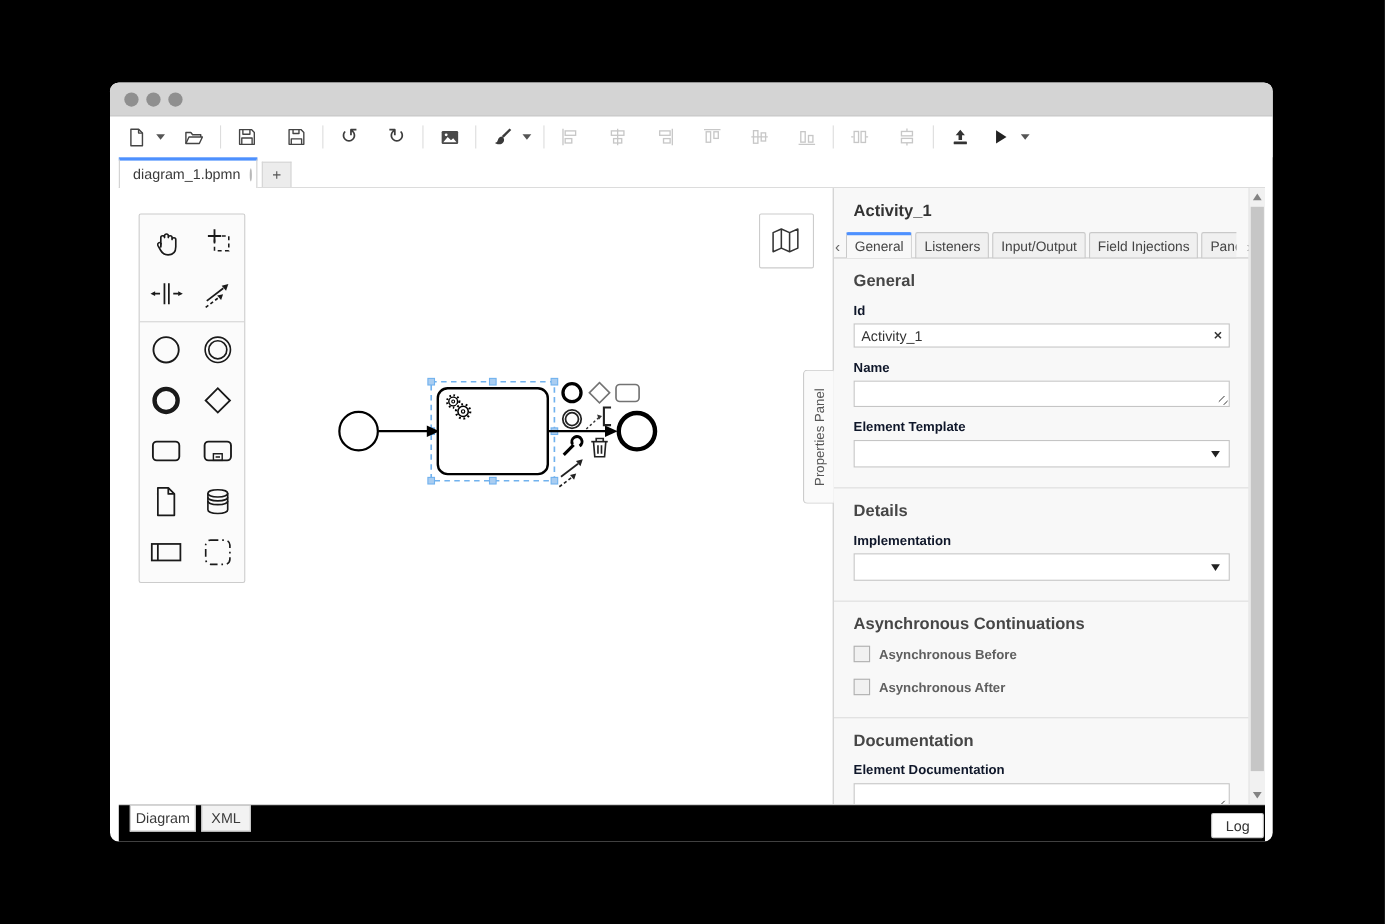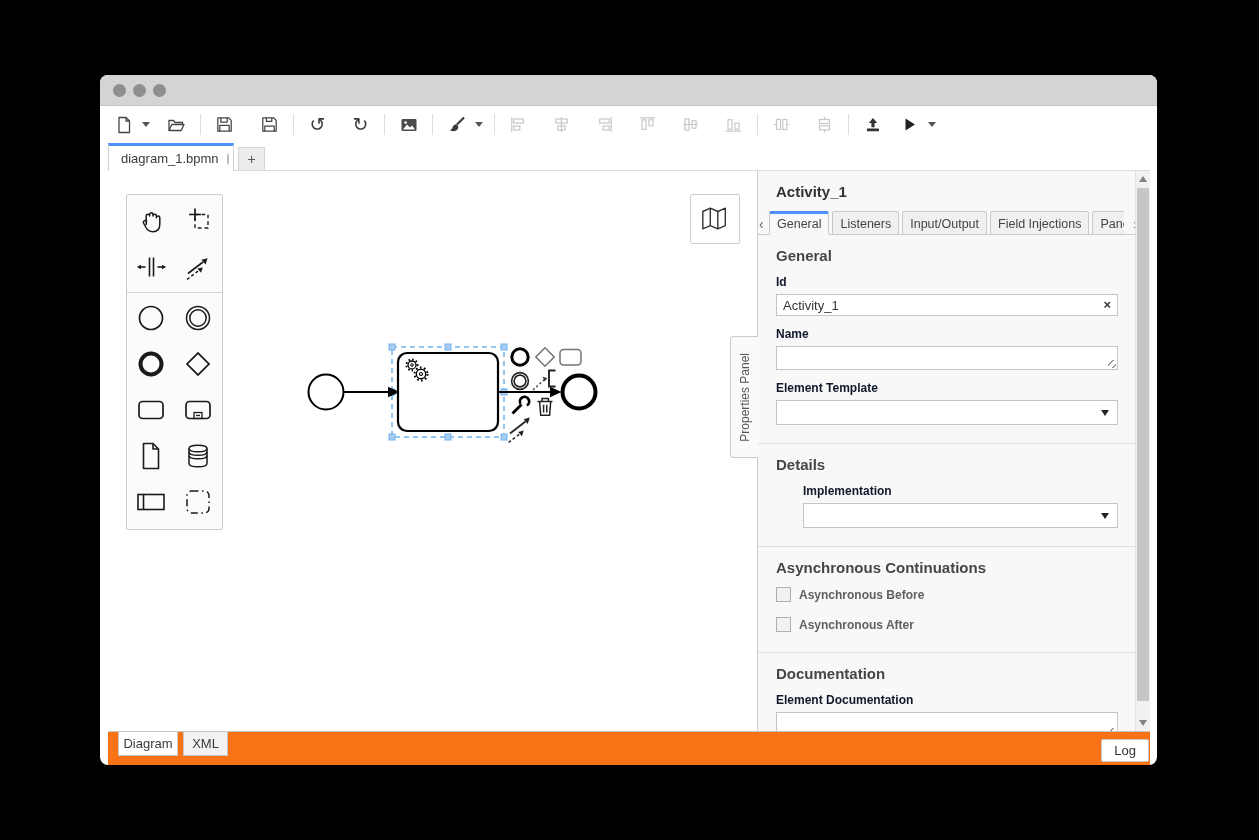--- a/index.html
+++ b/index.html
@@ -74,21 +74,21 @@
   .pcheck .box{width:13px;height:13px;border:1px solid #b0b0b0;background:#f1f1f1;margin-right:8px;}
   .pcheck span.lbl{font-size:12px;font-weight:bold;color:#5f5f5f;}
   
   .sb{position:absolute;top:0;right:0;width:14px;height:100%;background:#f1f1f1;border-left:1px solid #e3e3e3;}
   .sb-up,.sb-down{position:absolute;left:0;width:100%;height:16px;display:flex;align-items:center;justify-content:center;}
   .sb-up{top:0;} .sb-down{bottom:0;}
   .tri-up{width:0;height:0;border-left:4px solid transparent;border-right:4px solid transparent;border-bottom:6px solid #838383;}
   .tri-dn{width:0;height:0;border-left:4px solid transparent;border-right:4px solid transparent;border-top:6px solid #838383;}
   .sb-thumb{position:absolute;left:1px;top:17px;width:12px;height:513px;background:#c6c6c6;}
   
-  .footer{position:relative;height:35px;background:#f97316;}
+  .footer{position:relative;height:35px;background:#000000;}
   .ftab{position:absolute;top:0;height:24px;box-sizing:border-box;border:1px solid #c8c8c8;border-top:none;
         display:flex;align-items:center;justify-content:center;font-size:13px;color:#3a3a3a;background:#fff;}
   .ftab.diagram{left:10px;width:60px;}
   .ftab.xml{left:75px;width:45px;background:#f2f2f2;}
   .log-btn{position:absolute;right:1px;top:7px;height:23px;box-sizing:border-box;padding:0 12px;background:#fff;
            border:1px solid #c8c8c8;border-radius:2px;font-size:13px;color:#333;display:flex;align-items:center;}
 </style>
 </head>
 <body>
 
@@ -462,21 +462,21 @@
               <div class="pfield" style="margin-bottom:0;">
                 <label>Element Template</label>
                 <div class="pselect"></div>
               </div>
             </div>
 
             <div class="pdiv"></div>
 
             <div class="pgroup">
               <h3>Details</h3>
-              <div class="pfield" style="margin-bottom:0;margin-left:27px;">
+              <div class="pfield" style="margin-bottom:0;">
                 <label>Implementation</label>
                 <div class="pselect"></div>
               </div>
             </div>
 
             <div class="pdiv"></div>
 
             <div class="pgroup">
               <h3>Asynchronous Continuations</h3>
               <div class="pcheck">

